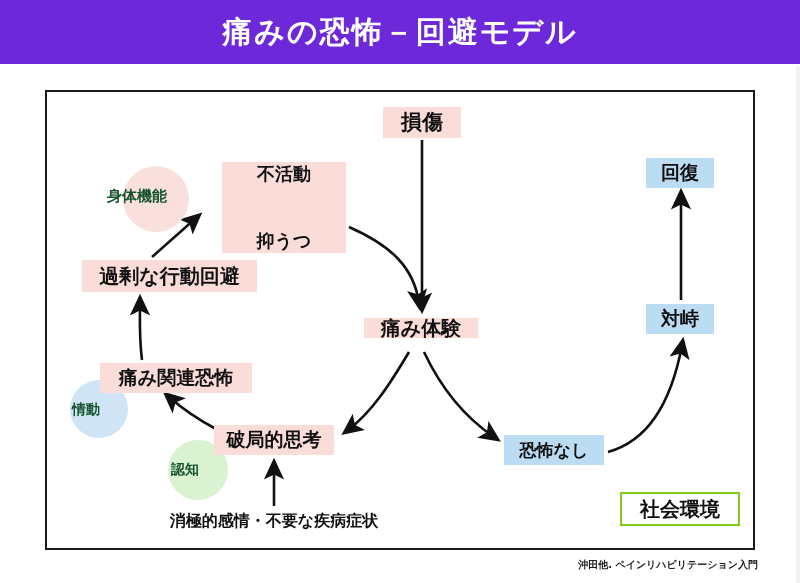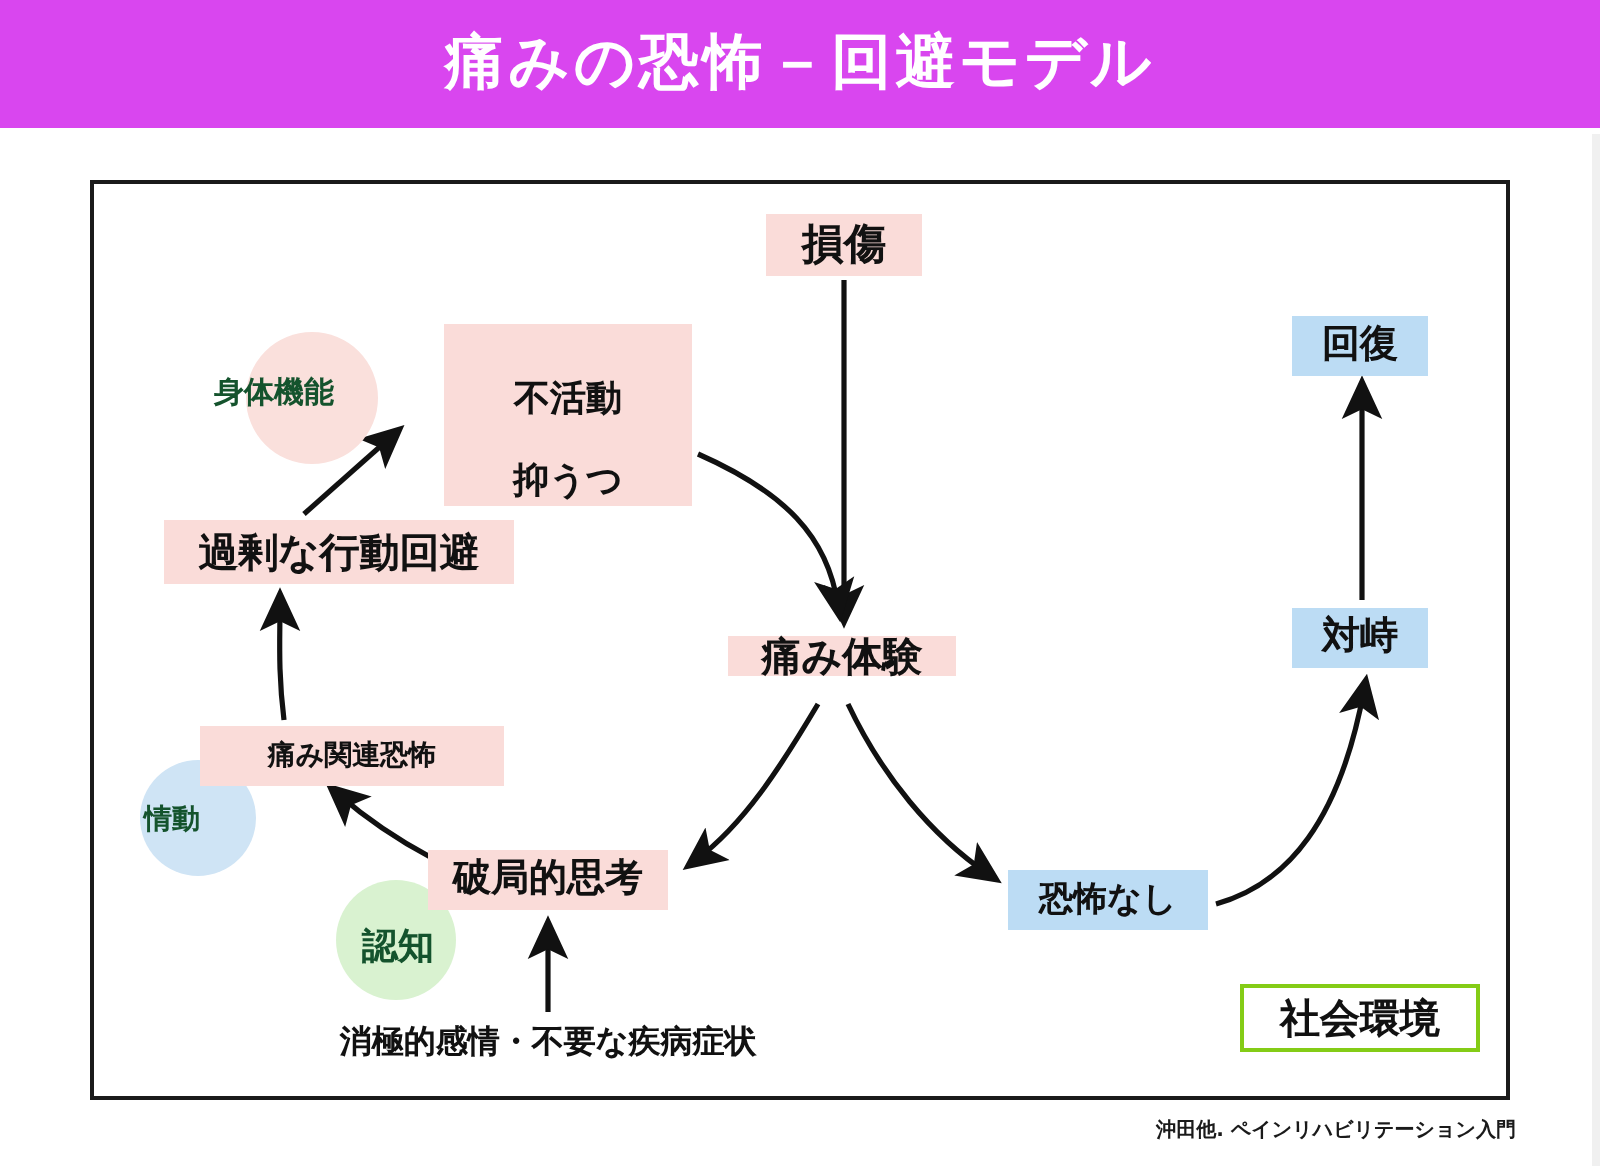--- a/index.html
+++ b/index.html
@@ -15,21 +15,21 @@
     font-family: "DejaVu Sans", "Liberation Sans", sans-serif;
   }
 
   
   #title-banner {
     position: absolute;
     left: 0;
     top: 0;
     width: 800px;
     height: 64px;
-    background: #d946ef;
+    background: #6d28d9;
     display: flex;
     align-items: center;
     justify-content: center;
     box-sizing: border-box;
   }
   #title-banner .title-text {
     color: #ffffff;
     font-size: 30px;
     font-weight: bold;
     letter-spacing: 2px;
@@ -105,38 +105,38 @@
     font-weight: bold;
     color: #14532d;
     white-space: nowrap;
   }
 
   .node-text { display: block; }
 
   
   #node-injury        { left: 383px; top: 107px; width: 78px;  height: 31px; font-size: 21px; z-index: 2; }
   #node-disuse        { left: 222px; top: 162px; width: 124px; height: 91px; font-size: 18px; z-index: 2;
-                        flex-direction: column; justify-content: flex-end; gap: 18px; }
+                        flex-direction: column; justify-content: space-between; gap: 18px; }
   #node-avoidance     { left: 82px;  top: 260px; width: 175px; height: 32px; font-size: 20px; z-index: 2; }
-  #node-fear          { left: 100px; top: 363px; width: 152px; height: 30px; font-size: 14px; z-index: 2; }
+  #node-fear          { left: 100px; top: 363px; width: 152px; height: 30px; font-size: 19px; z-index: 2; }
   #node-catastrophic  { left: 214px; top: 425px; width: 120px; height: 30px; font-size: 19px; z-index: 2; }
   #node-negative      { left: 152px; top: 509px; width: 244px; height: 24px; font-size: 16px; z-index: 2; }
   #node-pain          { left: 364px; top: 318px; width: 114px; height: 20px; font-size: 20px; z-index: 2; }
   #node-nofear        { left: 504px; top: 435px; width: 100px; height: 30px; font-size: 17px; z-index: 2; }
   #node-confront      { left: 646px; top: 304px; width: 68px;  height: 30px; font-size: 19px; z-index: 2; }
   #node-recovery      { left: 646px; top: 158px; width: 68px;  height: 30px; font-size: 19px; z-index: 2; }
   #node-social        { left: 620px; top: 492px; width: 120px; height: 34px; font-size: 20px; z-index: 3; }
 
   
   #chip-function      { left: 123px; top: 166px; width: 66px; height: 66px; }
   #chip-function-label{ left: 107px; top: 187px; font-size: 15px; }
   #chip-emotion       { left: 70px;  top: 380px; width: 58px; height: 58px; }
   #chip-emotion-label { left: 72px;  top: 401px; font-size: 14px; }
   #chip-cognition     { left: 168px; top: 440px; width: 60px; height: 60px; }
-  #chip-cognition-label{ left: 181px; top: 461px; font-size: 18px; text-align: center; }
+  #chip-cognition-label{ left: 171px; top: 461px; font-size: 14px; text-align: center; }
 
   
   #citation {
     position: absolute;
     right: 42px;
     top: 558px;
     font-size: 10px;
     font-weight: bold;
     color: #1a1a1a;
     white-space: nowrap;

